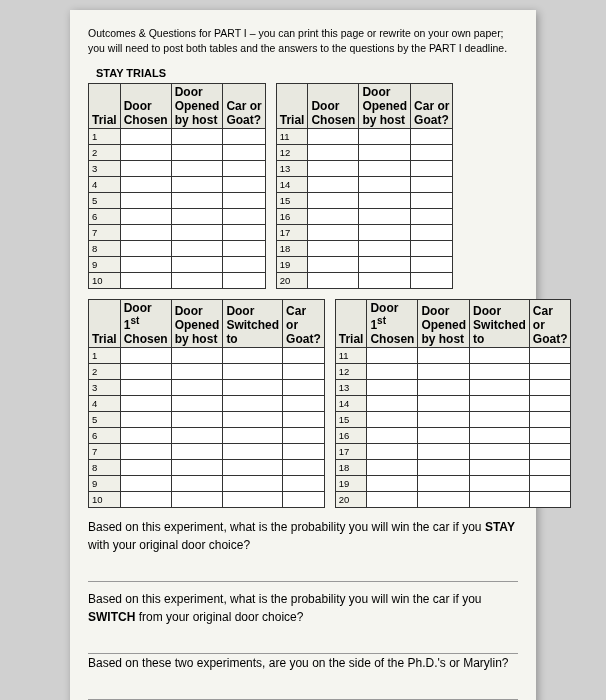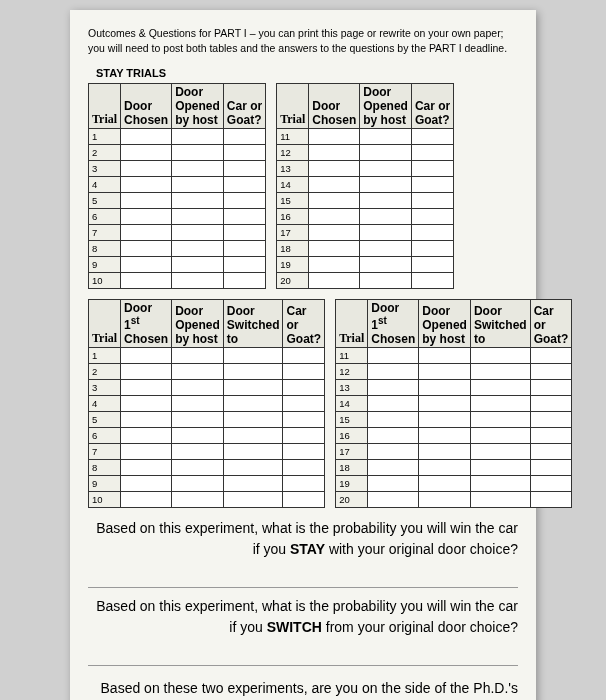--- a/index.html
+++ b/index.html
@@ -46,30 +46,29 @@
       min-width: 28px;
       height: 16px;
       background: #fff;
     }
     table th {
       background: #e8e8e0;
       font-weight: bold;
       vertical-align: bottom;
       font-size: 12px;
     }
-    .trial-col { min-width: 22px; font-family: Liberation Serif, serif; }
+    .trial-col { min-width: 22px; }
     .num-cell { background: #f0f0e8; }
     .question-section {
       margin-top: 10px;
     }
     .question {
-      font-size: 14px;
+      font-size: 12px;
       margin-bottom: 10px;
       line-height: 1.5;
-      text-align: right;
     }
     .question strong {
       font-weight: bold;
     }
     .answer-line {
       border-bottom: 1px solid #999;
       height: 18px;
       margin-top: 2px;
     }
   </style>
@@ -404,18 +403,18 @@
     <p class="question">
       Based on this experiment, what is the probability you will win the car if you <strong>STAY</strong> with your original door choice?
     </p>
     <div class="answer-line"></div>
 
     <p class="question" style="margin-top:8px;">
       Based on this experiment, what is the probability you will win the car if you <strong>SWITCH</strong> from your original door choice?
     </p>
     <div class="answer-line"></div>
 
-    <p class="question" style="margin-top:12px;">
+    <p class="question" style="margin-top:0;">
       Based on these two experiments, are you on the side of the Ph.D.'s or Marylin?
     </p>
     <div class="answer-line"></div>
   </div>
 </div>
 
 </body></html>

